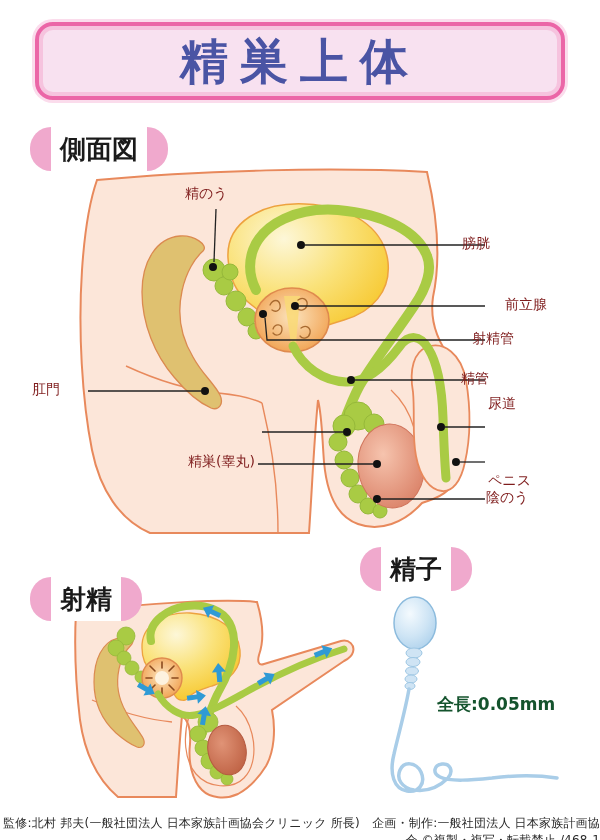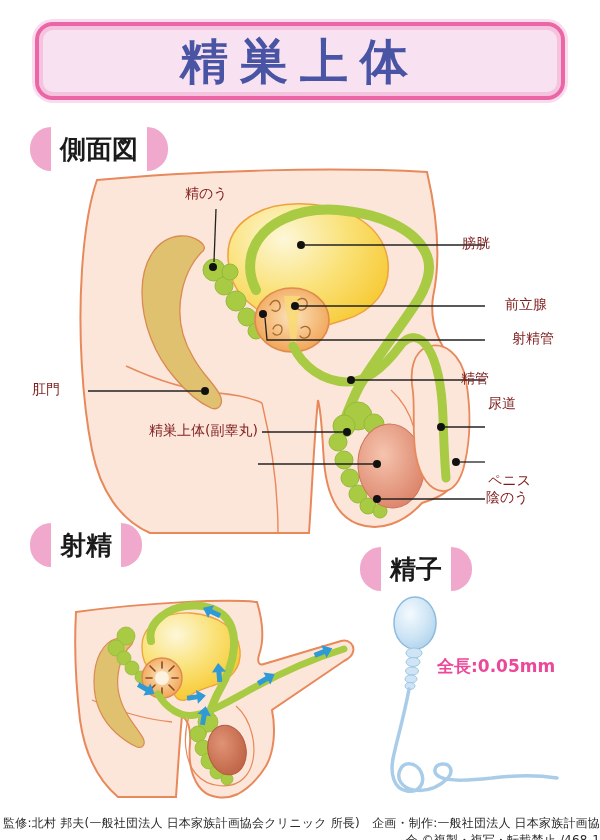--- a/index.html
+++ b/index.html
@@ -13,21 +13,21 @@
   .header-title{color:#4a54a4;font-size:48px;font-weight:bold;letter-spacing:12px;line-height:1;}
   
   .capsule{position:absolute;height:44px;display:flex;align-items:center;}
   .cap-end{width:21px;height:44px;background:#f0a9cd;}
   .cap-left{border-radius:999px 0 0 999px;}
   .cap-right{border-radius:0 999px 999px 0;}
   .cap-text{font-size:26px;font-weight:bold;color:#1a1a1a;padding:0 9px;line-height:44px;background:#ffffff;}
   
   .lbl{position:absolute;font-size:14px;font-weight:normal;color:#7f1d1d;line-height:1.1;white-space:nowrap;}
   .lbl-r{text-align:right;}
-  .sperm-len{position:absolute;left:437px;top:655px;font-size:17px;font-weight:600;color:#ec4899;}
+  .sperm-len{position:absolute;left:437px;top:693px;font-size:17px;font-weight:600;color:#14532d;}
   .credit{position:absolute;left:0;right:0;top:815px;text-align:right;font-size:12px;color:#2b2b2b;letter-spacing:0.2px;}
   svg{position:absolute;left:0;top:0;}
 </style>
 </head>
 <body>
 
 <div id="page">
 
   <svg width="600" height="840" viewBox="0 0 600 840">
     <defs>
@@ -226,39 +226,39 @@
   <div class="header">
     <span class="header-title">精巣上体</span>
   </div>
 
   <div class="capsule" style="left:30px;top:127px;">
     <span class="cap-end cap-left"></span>
     <span class="cap-text">側面図</span>
     <span class="cap-end cap-right"></span>
   </div>
 
-  <div class="capsule" style="left:30px;top:523px;">
+  <div class="capsule" style="left:30px;top:577px;">
     <span class="cap-end cap-left"></span>
     <span class="cap-text">射精</span>
     <span class="cap-end cap-right"></span>
   </div>
 
   <div class="capsule" style="left:360px;top:547px;">
     <span class="cap-end cap-left"></span>
     <span class="cap-text">精子</span>
     <span class="cap-end cap-right"></span>
   </div>
 
   <div class="lbl" style="left:185px;top:186px;">精のう</div>
   <div class="lbl" style="left:462px;top:236px;">膀胱</div>
   <div class="lbl" style="left:488px;top:297px;margin-left:17px;">前立腺</div>
-  <div class="lbl" style="left:512px;top:331px;">射精管</div>
+  <div class="lbl" style="left:472px;top:331px;">射精管</div>
   <div class="lbl" style="left:461px;top:371px;">精管</div>
   <div class="lbl" style="left:488px;top:396px;">尿道</div>
   <div class="lbl" style="left:488px;top:452px;margin-top:21px;">ペニス</div>
   <div class="lbl" style="left:486px;top:490px;">陰のう</div>
   <div class="lbl" style="left:32px;top:382px;">肛門</div>
-  <div class="lbl lbl-r" style="left:60px;top:423px;width:198px;">精巣上体(副睾丸)</div>
+  <div class="lbl lbl-r" style="left:60px;top:454px;width:195px;">精巣(睾丸)</div>
 
   <div class="sperm-len">全長:0.05mm</div>
 
   <div class="credit">監修:北村 邦夫(一般社団法人 日本家族計画協会クリニック 所長)　企画・制作:一般社団法人 日本家族計画協会 ©複製・複写・転載禁止 /468-1</div>
 </div>
 
 </body></html>

